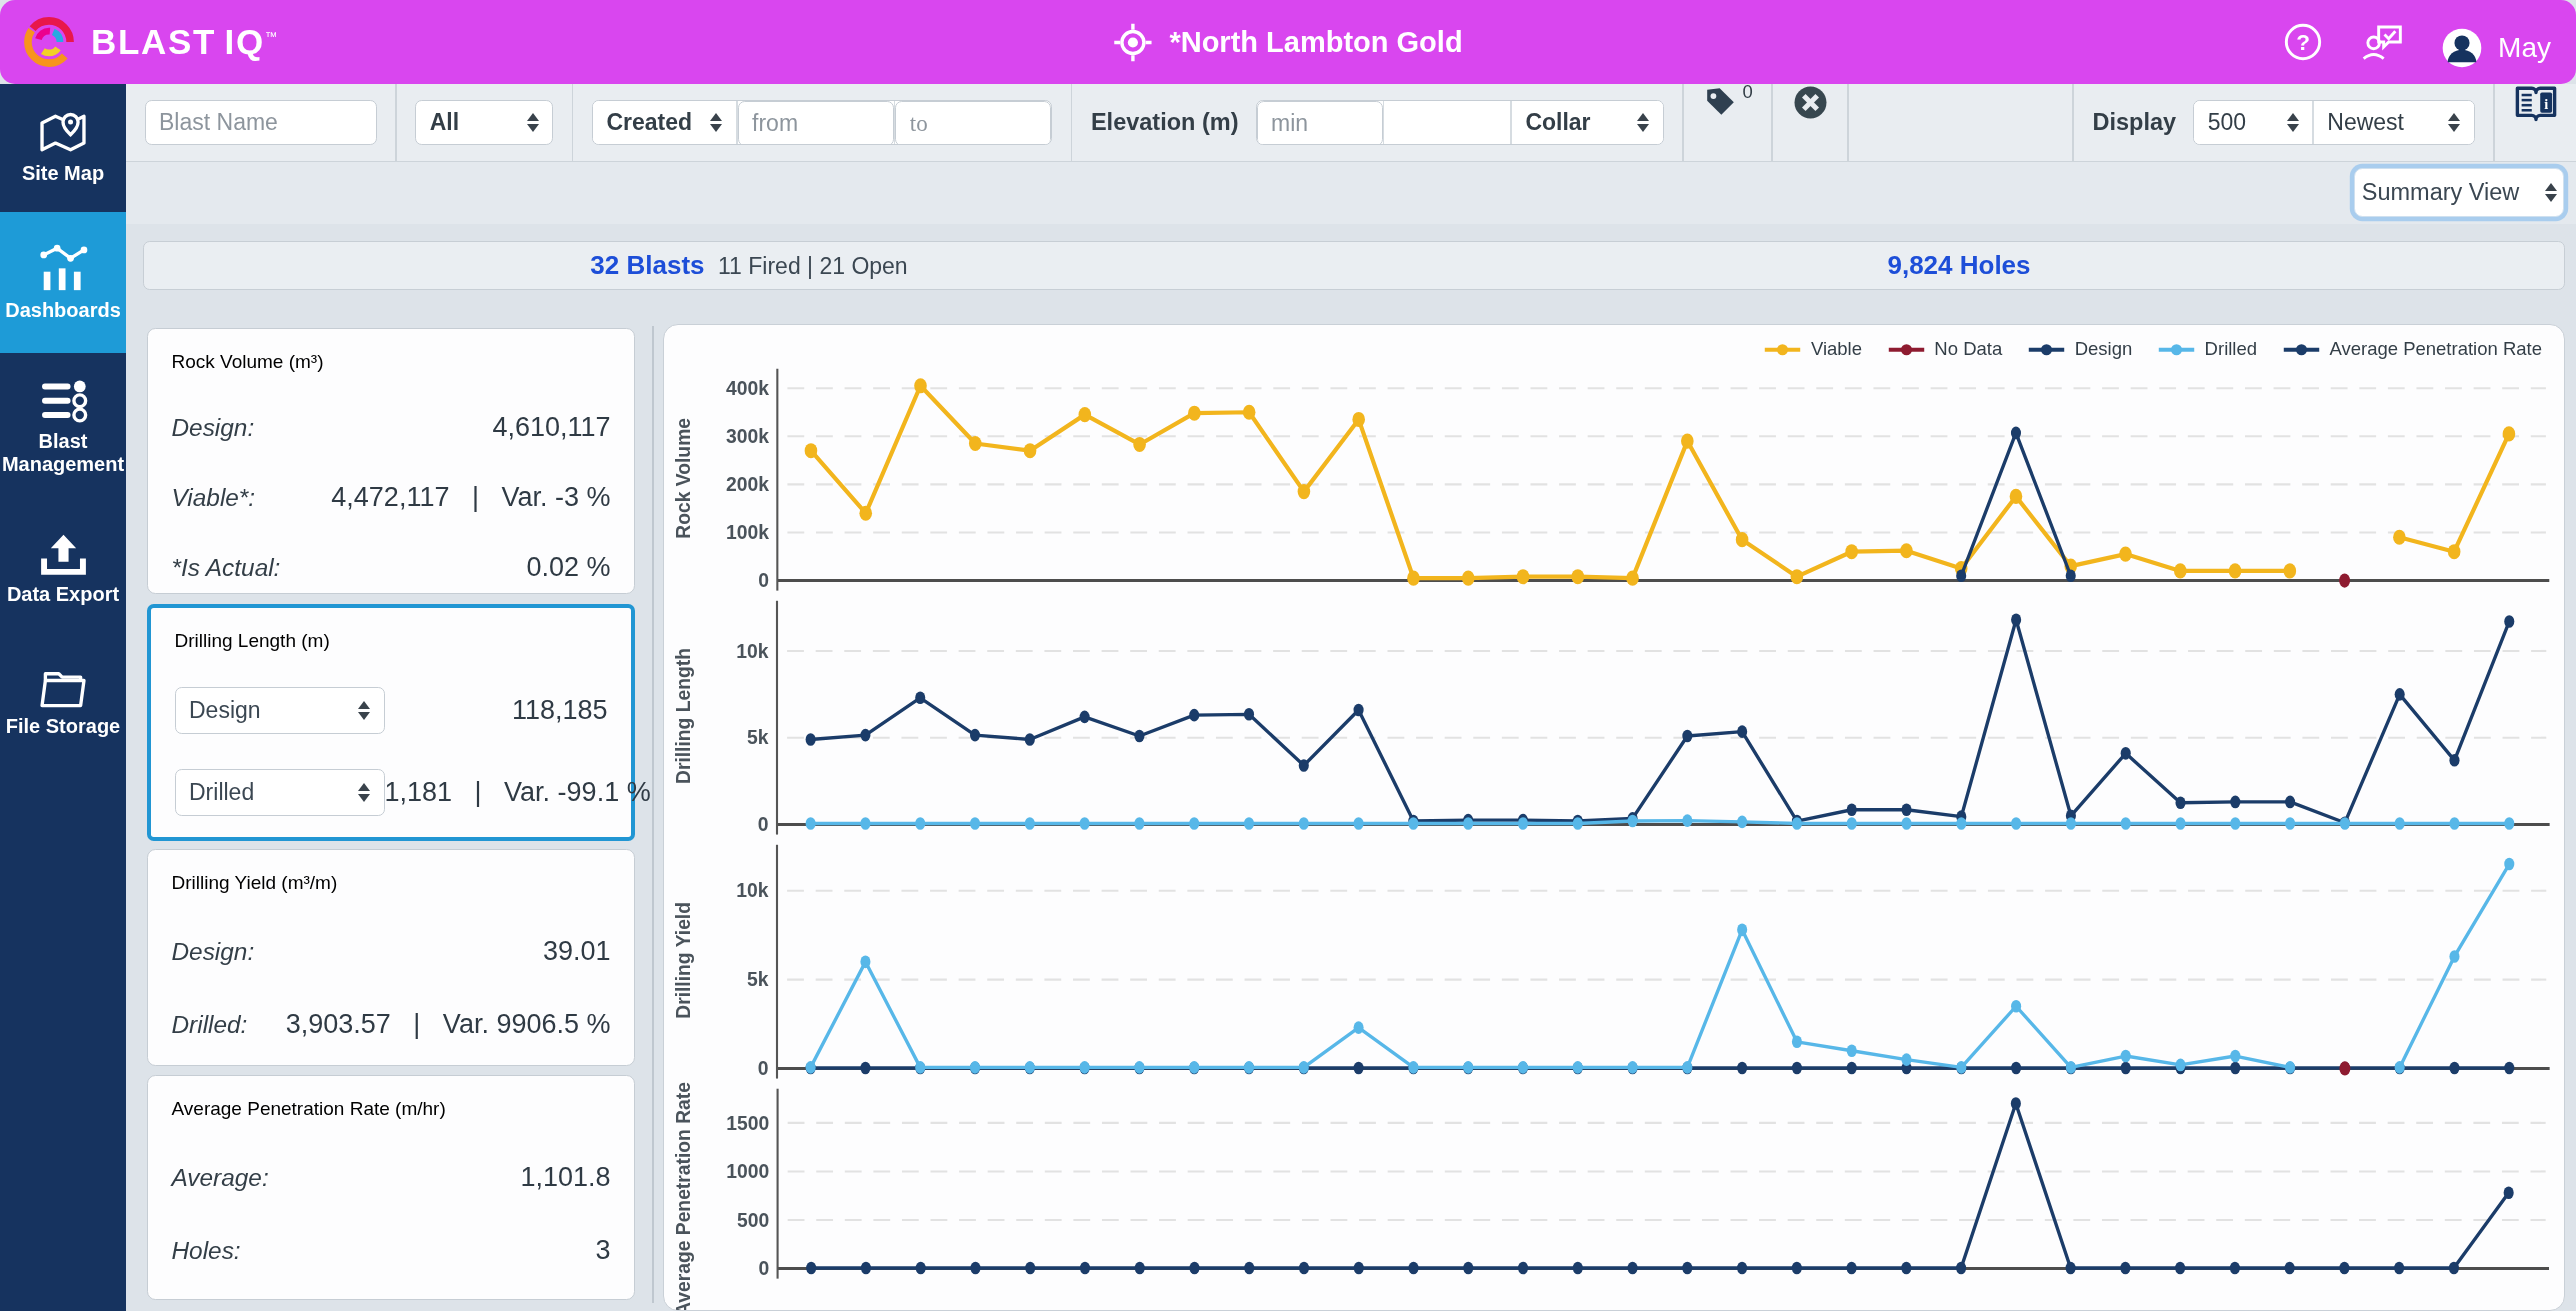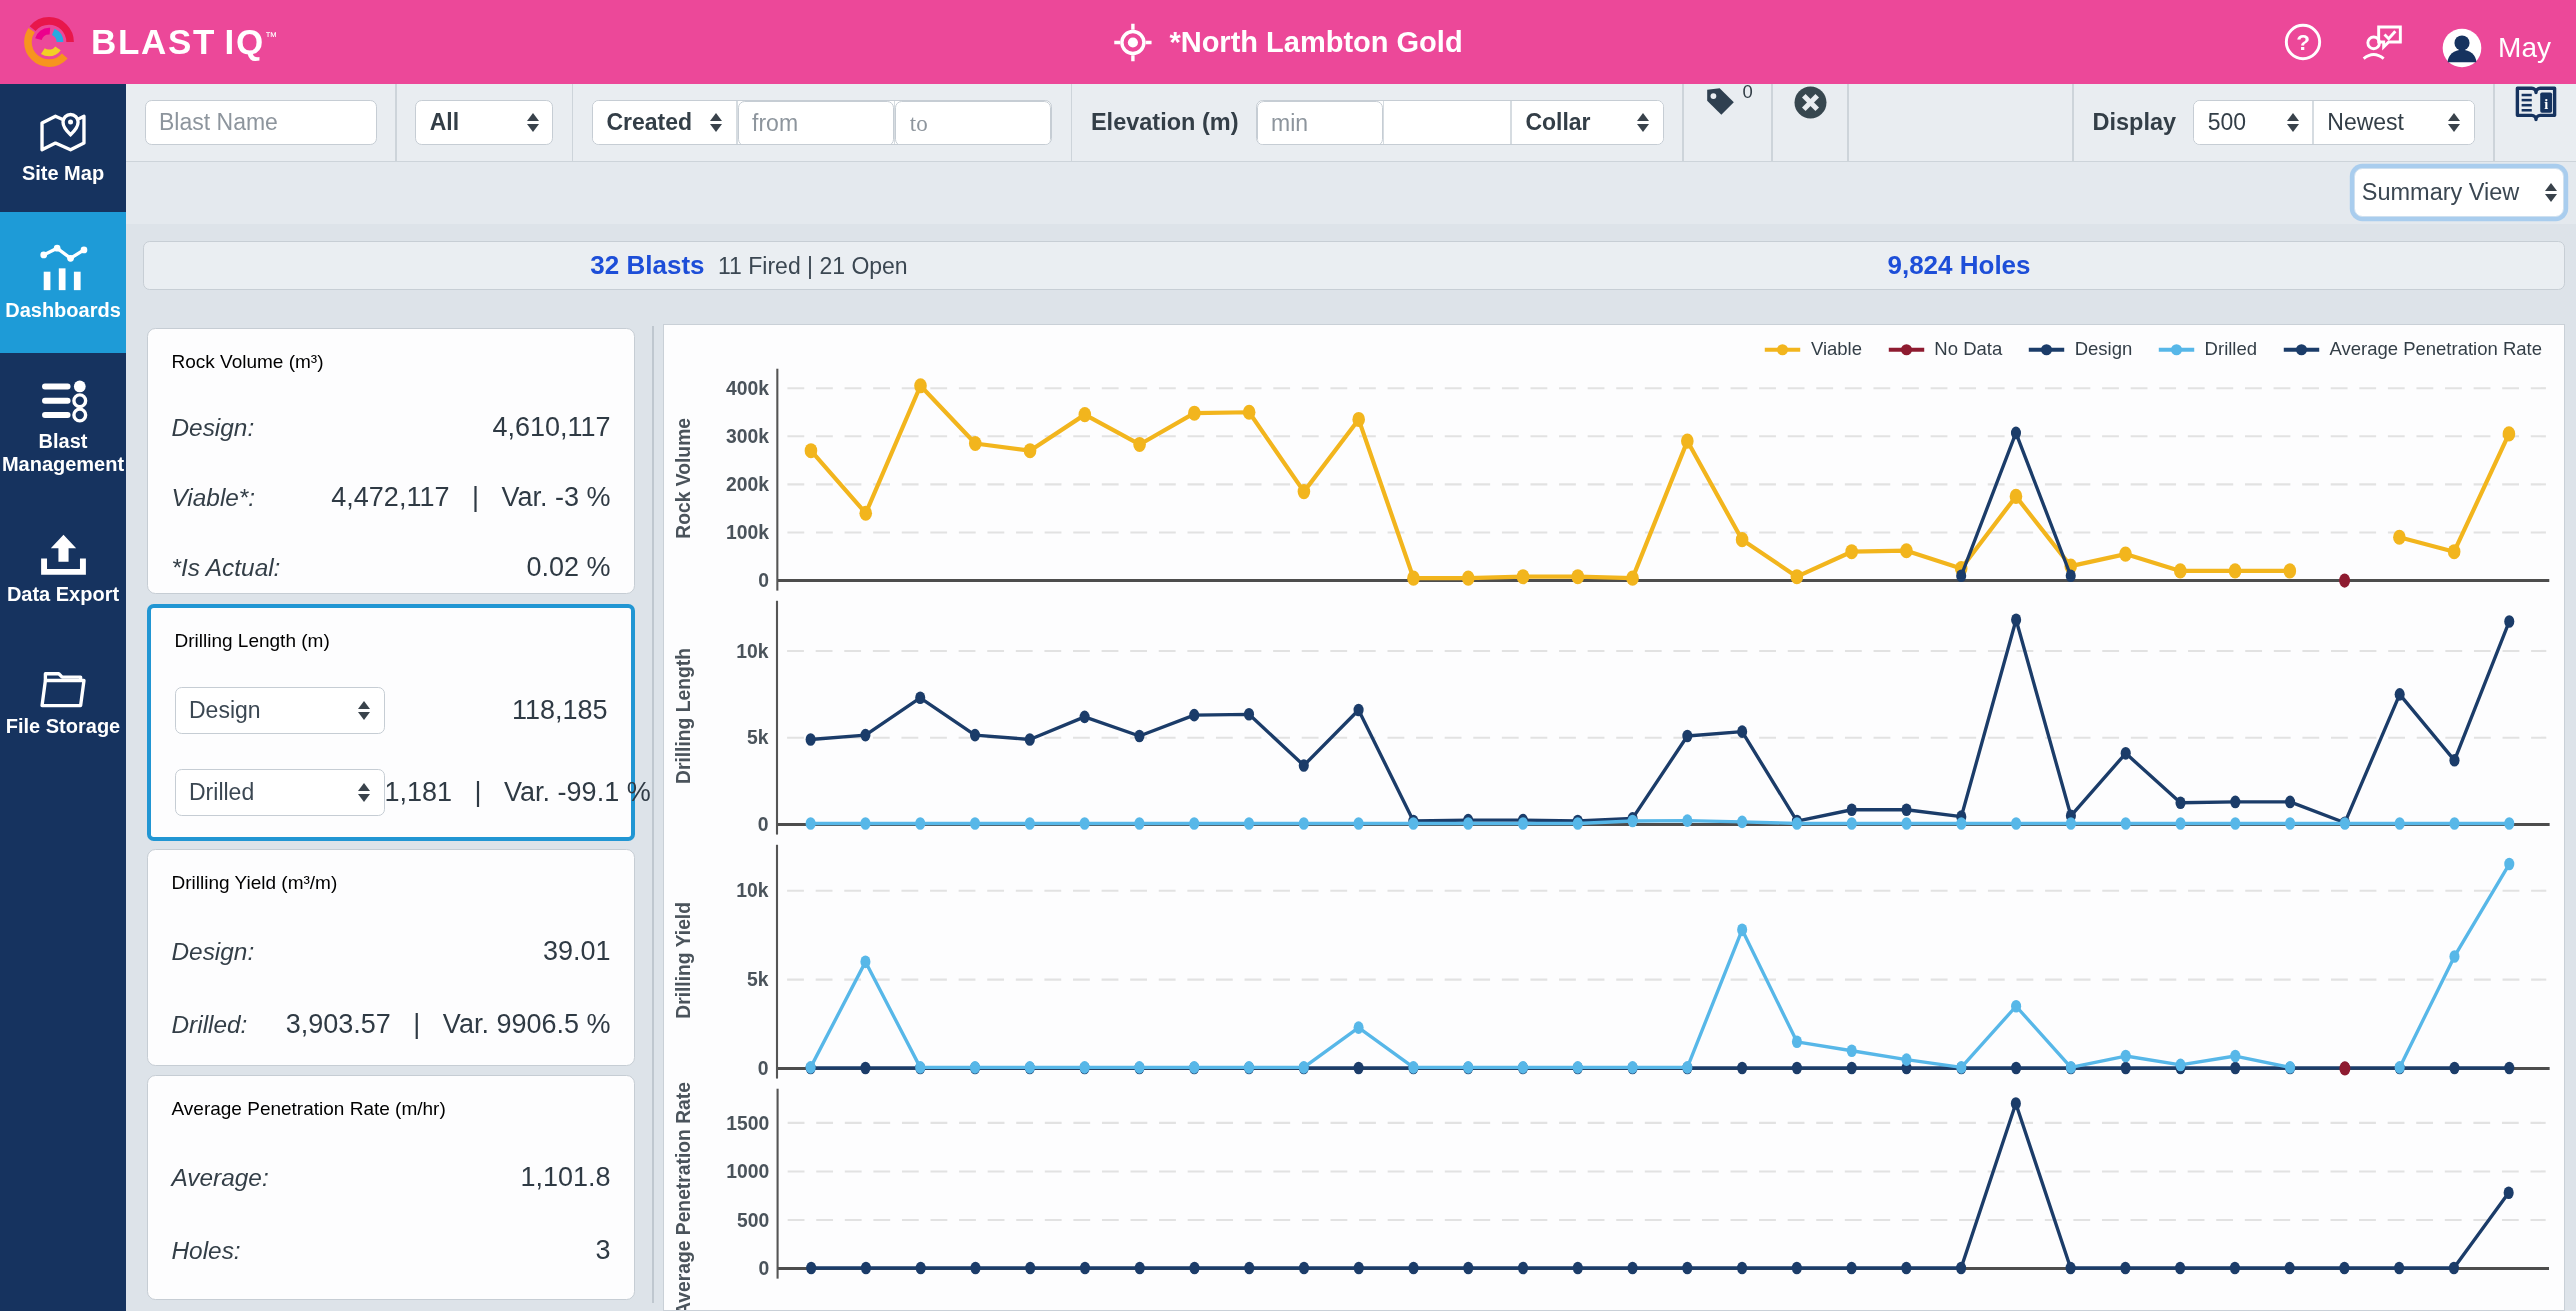--- a/index.html
+++ b/index.html
@@ -1,22 +1,22 @@
 <!DOCTYPE html>
 <html style="font-size:13.5px"><head>
 <meta charset="utf-8">
 <style>
   * { margin:0; padding:0; box-sizing:border-box; }
   html,body { width:2576px; height:1312px; overflow:hidden; }
   body { font-family:"Liberation Sans", sans-serif; background:#dde3e9; color:#333e47; }
   #root { position:relative; width:2576px; height:1312px; }
 
   
-  .navbar { position:absolute; left:0; top:0; width:2576px; height:84px; background:#ec4899;
-            display:flex; align-items:center; }
+  .navbar { position:absolute; left:0; top:0; width:2576px; height:84px; background:#d946ef;
+            display:flex; align-items:center;border-radius:15px; }
   .brand { display:flex; align-items:center; gap:15px; padding-left:22px; width:387px; }
   .brand-text { color:#fff; font-size:35px; font-weight:bold; letter-spacing:1.7px; }
   .brand-text .iq { font-weight:bold; margin-left:8.4px; }
   .brand-text sup { font-size:12.6px; font-weight:normal; }
   .nav-center { position:absolute; left:50%; transform:translateX(-50%); display:flex; align-items:center; gap:17px; }
   .nav-title { color:#fff; font-size:29px; font-weight:bold; }
   .nav-right { position:absolute; right:25px; display:flex; align-items:center; gap:37px; }
   .nav-user { display:flex; align-items:center; gap:15px; color:#fff; font-size:28px;margin-top:12px; }
 
   
@@ -82,21 +82,21 @@
   .crow .card-select .sl { font-size:23px; color:#3b4752; }
   #card-0 { top:0px;   height:266px; }
   #card-1 { top:276px; height:237px; }
   #card-2 { top:521px; height:217px; }
   #card-3 { top:747px; height:225px; }
   #card-1 .crow { margin-top:35px; }
   #card-2 .crow, #card-3 .crow { margin-top:42px; }
 
   
   .chartpanel { position:absolute; left:663px; top:324px; width:1902px; height:987px; background:#fdfdfe;
-                border:1.7px solid #c9d0d7; border-radius:0; overflow:hidden; }
+                border:1.7px solid #c9d0d7; border-radius:15px; overflow:hidden; }
   .legend { height:37px; display:flex; align-items:center; justify-content:flex-end; gap:25px; padding:11.8px 22px 0 0; }
   .legend-item { display:flex; align-items:center; gap:8.4px; }
   .legend-item .ltext { font-size:18.5px; color:#333e47; }
   .chart-row { position:relative; display:flex; }
   .ylab { width:39px; display:flex; align-items:center; justify-content:center; }
   .ylab span { writing-mode:vertical-rl; transform:rotate(180deg); font-size:19.3px; font-weight:bold; color:#4a535b; white-space:nowrap; }
 </style>
 </head>
 <body>
 

